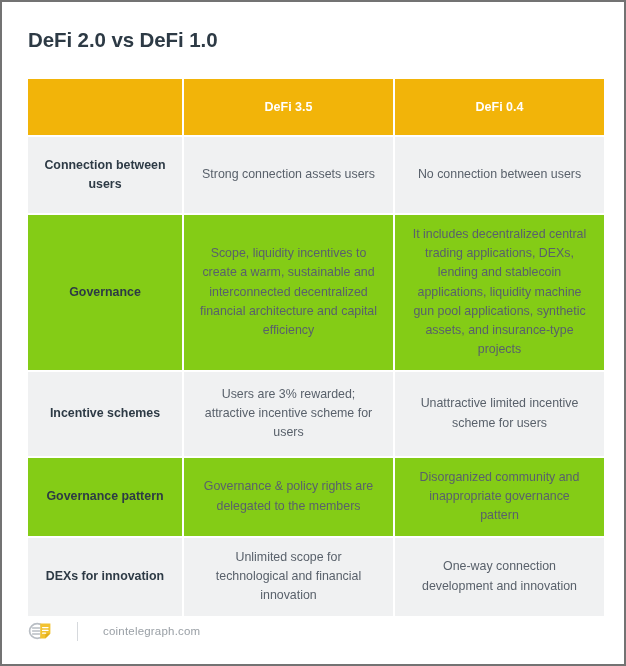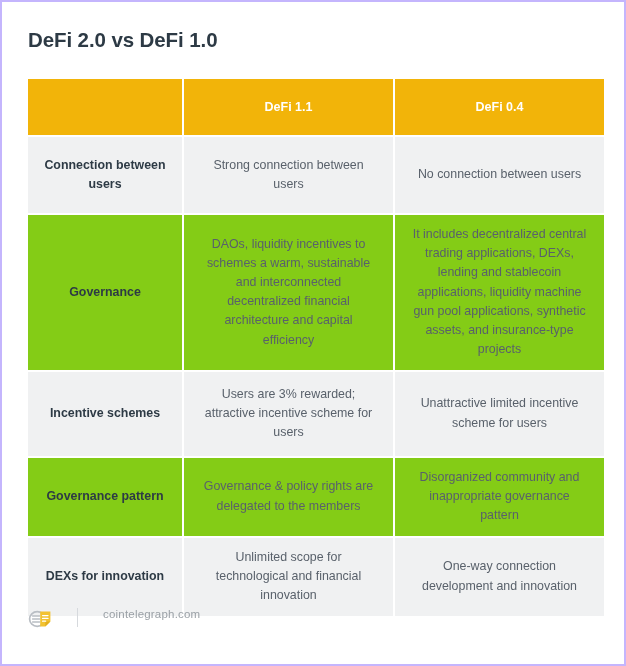--- a/index.html
+++ b/index.html
@@ -12,21 +12,21 @@
     background: #ffffff;
     font-family: "Liberation Sans", sans-serif;
     overflow: hidden;
   }
   .frame {
     position: relative;
     box-sizing: border-box;
     width: 626px;
     height: 666px;
     background: #ffffff;
-    border: 2px solid #c4b5fd;
+    border: 2px solid #737373;
     padding: 0;
   }
   .page-title {
     margin: 0;
     padding: 26px 0 0 26px;
     font-size: 20.5px;
     font-weight: bold;
     color: #2d3a45;
     letter-spacing: -0.1px;
   }
@@ -74,22 +74,23 @@
 
   tr.r1 td { height: 56px; }
   tr.r2 td { height: 130px; }
   tr.r3 td { height: 64px; }
   tr.r4 td { height: 58px; }
   tr.r5 td { height: 58px; }
 
   .footer {
     position: absolute;
     left: 26px;
-    bottom: 34px;
+    bottom: 22px;
     display: flex;
+    align-items: center;
     gap: 25px;
   }
   .logo-mark {
     width: 24px;
     height: 22px;
     display: block;
   }
   .divider {
     width: 1px;
     height: 19px;
@@ -110,33 +111,33 @@
 
   <table class="table">
     <colgroup>
       <col class="c1">
         <col class="c2">
         <col class="c3">
     </colgroup>
     <thead>
       <tr>
         <th class="blank"></th>
-        <th>DeFi 1.1</th>
+        <th>DeFi 3.5</th>
         <th>DeFi 0.4</th>
       </tr>
     </thead>
     <tbody>
       <tr class="shaded r1">
         <td class="rowhead">Connection between users</td>
-        <td>Strong connection between users</td>
+        <td>Strong connection assets users</td>
         <td>No connection between users</td>
       </tr>
       <tr class="plain r2">
         <td class="rowhead">Governance</td>
-        <td>DAOs, liquidity incentives to schemes a warm, sustainable and interconnected decentralized financial architecture and capital efficiency</td>
+        <td>Scope, liquidity incentives to create a warm, sustainable and interconnected decentralized financial architecture and capital efficiency</td>
         <td>It includes decentralized central trading applications, DEXs, lending and stablecoin applications, liquidity machine gun pool applications, synthetic assets, and insurance-type projects</td>
       </tr>
       <tr class="shaded r3">
         <td class="rowhead">Incentive schemes</td>
         <td>Users are 3% rewarded; attractive incentive scheme for users</td>
         <td>Unattractive limited incentive scheme for users</td>
       </tr>
       <tr class="plain r4">
         <td class="rowhead">Governance pattern</td>
         <td>Governance &amp; policy rights are delegated to the members</td>

